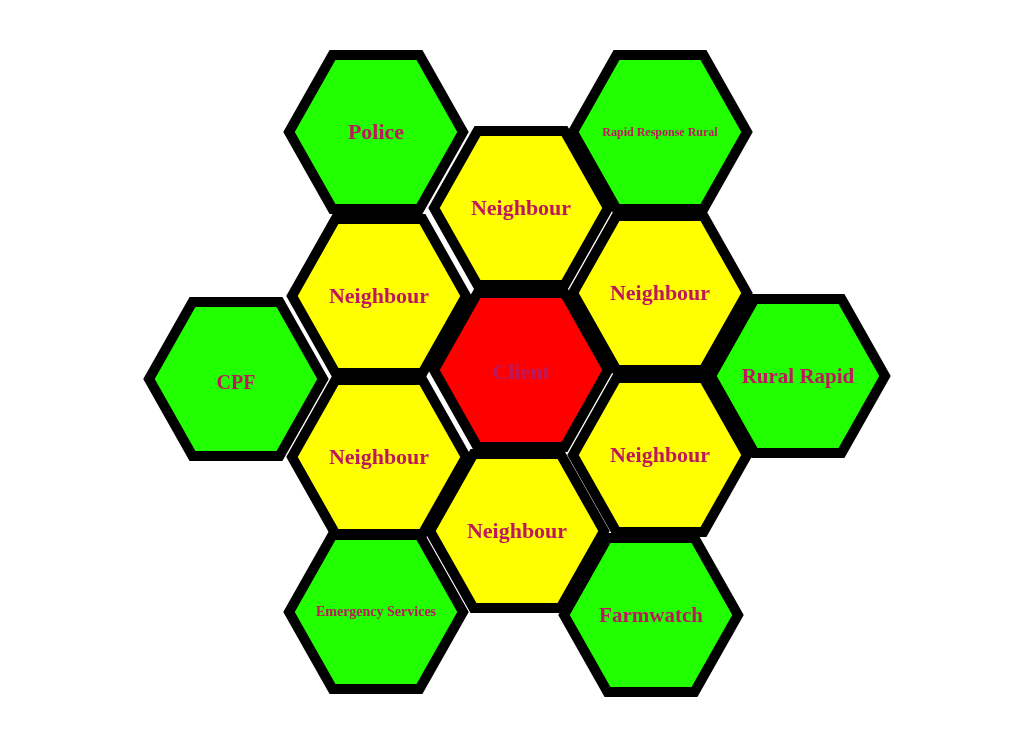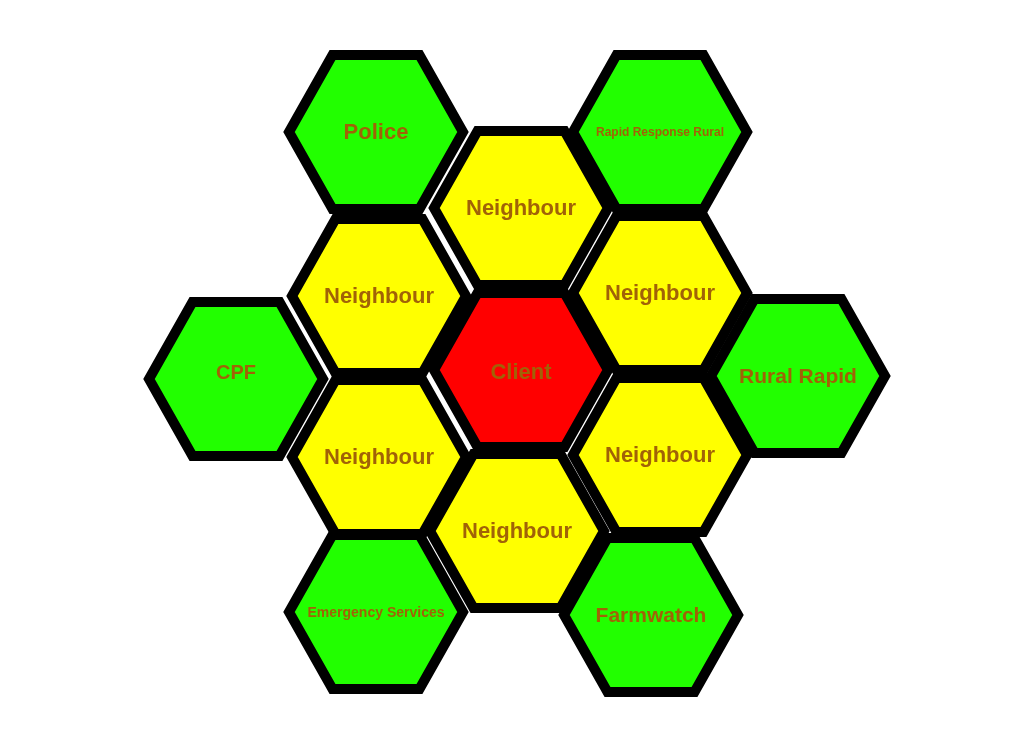--- a/index.html
+++ b/index.html
@@ -18,25 +18,25 @@
       position: absolute;
       left: 0;
       top: 0;
       width: 1024px;
       height: 751px;
     }
     .hex-label {
       position: absolute;
       transform: translate(-50%, -50%);
       font-weight: bold;
-      color: #a16207;
+      color: #be185d;
       white-space: nowrap;
       text-align: center;
       pointer-events: none;
-      font-family: Liberation Sans, sans-serif;
+      font-family: Liberation Serif, serif;
     }
   </style>
 </head>
 <body>
 
 <svg id="diagram" xmlns="http://www.w3.org/2000/svg" width="1024" height="751" viewBox="0 0 1024 751">
     <polygon points="289,132 332.5,55 419.5,55 463,132 419.5,209 332.5,209" fill="#22ff00" stroke="#000000" stroke-width="10" stroke-linejoin="miter"></polygon>
     <polygon points="573,132 616.5,55 703.5,55 747,132 703.5,209 616.5,209" fill="#22ff00" stroke="#000000" stroke-width="10" stroke-linejoin="miter"></polygon>
     <polygon points="434,208 477.5,131 564.5,131 608,208 564.5,285 477.5,285" fill="#ffff00" stroke="#000000" stroke-width="10" stroke-linejoin="miter"></polygon>
     <polygon points="292,296 335.5,219 422.5,219 466,296 422.5,373 335.5,373" fill="#ffff00" stroke="#000000" stroke-width="10" stroke-linejoin="miter"></polygon>
@@ -51,20 +51,20 @@
     <polygon points="564,615 607.5,538 694.5,538 738,615 694.5,692 607.5,692" fill="#22ff00" stroke="#000000" stroke-width="10" stroke-linejoin="miter"></polygon>
   </svg>
 
 <div id="labels">
     <div class="hex-label" style="left: 376px; top: 132px; font-size: 22px;">Police</div>
     <div class="hex-label" style="left: 660px; top: 132px; font-size: 12px;">Rapid Response Rural</div>
     <div class="hex-label" style="left: 521px; top: 208px; font-size: 22px;">Neighbour</div>
     <div class="hex-label" style="left: 379px; top: 296px; font-size: 22px;">Neighbour</div>
     <div class="hex-label" style="left: 660px; top: 293px; font-size: 22px;">Neighbour</div>
     <div class="hex-label" style="left: 521px; top: 372px; font-size: 22px; text-align: right;">Client</div>
-    <div class="hex-label" style="left: 236px; top: 372px; font-size: 20px;">CPF</div>
+    <div class="hex-label" style="left: 236px; top: 382px; font-size: 20px;">CPF</div>
     <div class="hex-label" style="left: 798px; top: 376px; font-size: 21px;">Rural Rapid</div>
     <div class="hex-label" style="left: 379px; top: 457px; font-size: 22px;">Neighbour</div>
     <div class="hex-label" style="left: 660px; top: 455px; font-size: 22px;">Neighbour</div>
     <div class="hex-label" style="left: 517px; top: 531px; font-size: 22px;">Neighbour</div>
     <div class="hex-label" style="left: 376px; top: 612px; font-size: 14px;">Emergency Services</div>
     <div class="hex-label" style="left: 651px; top: 615px; font-size: 21px;">Farmwatch</div>
   </div>
 
 </body></html>

